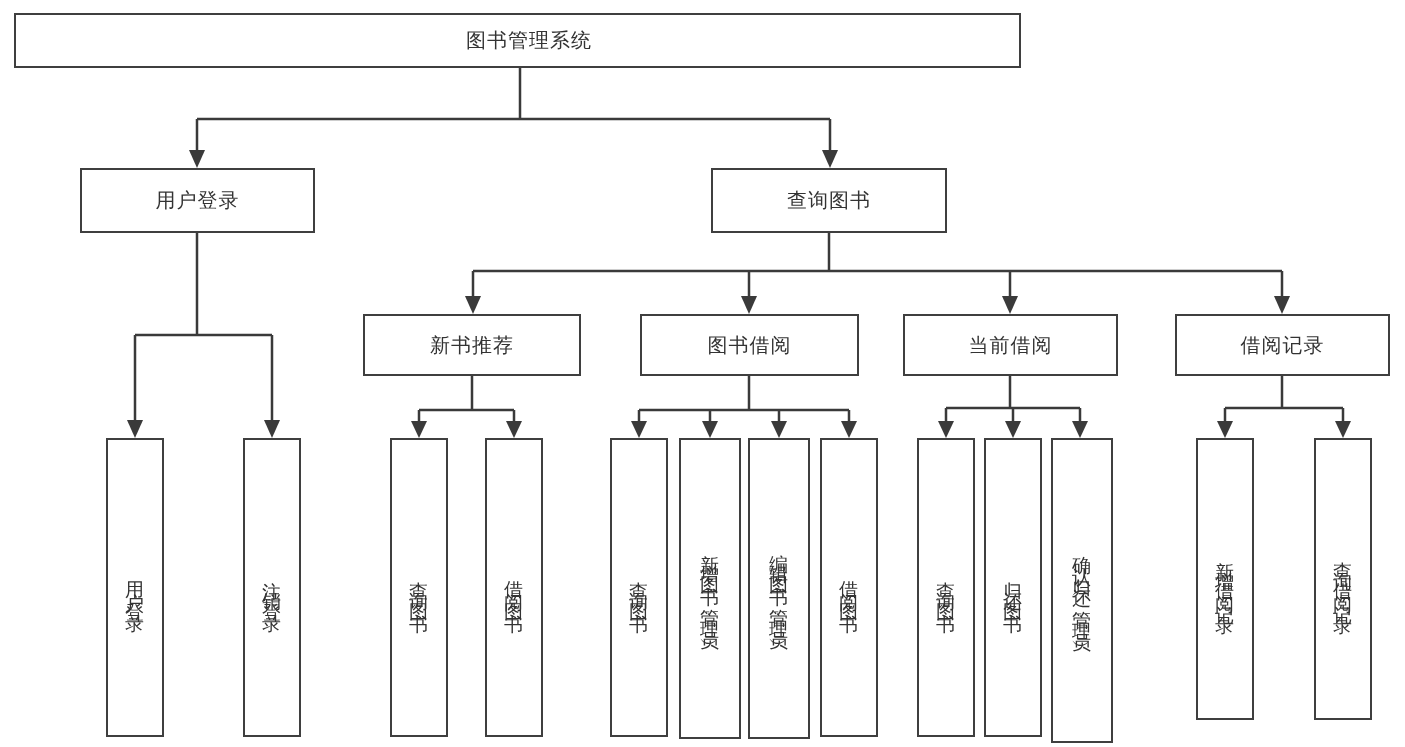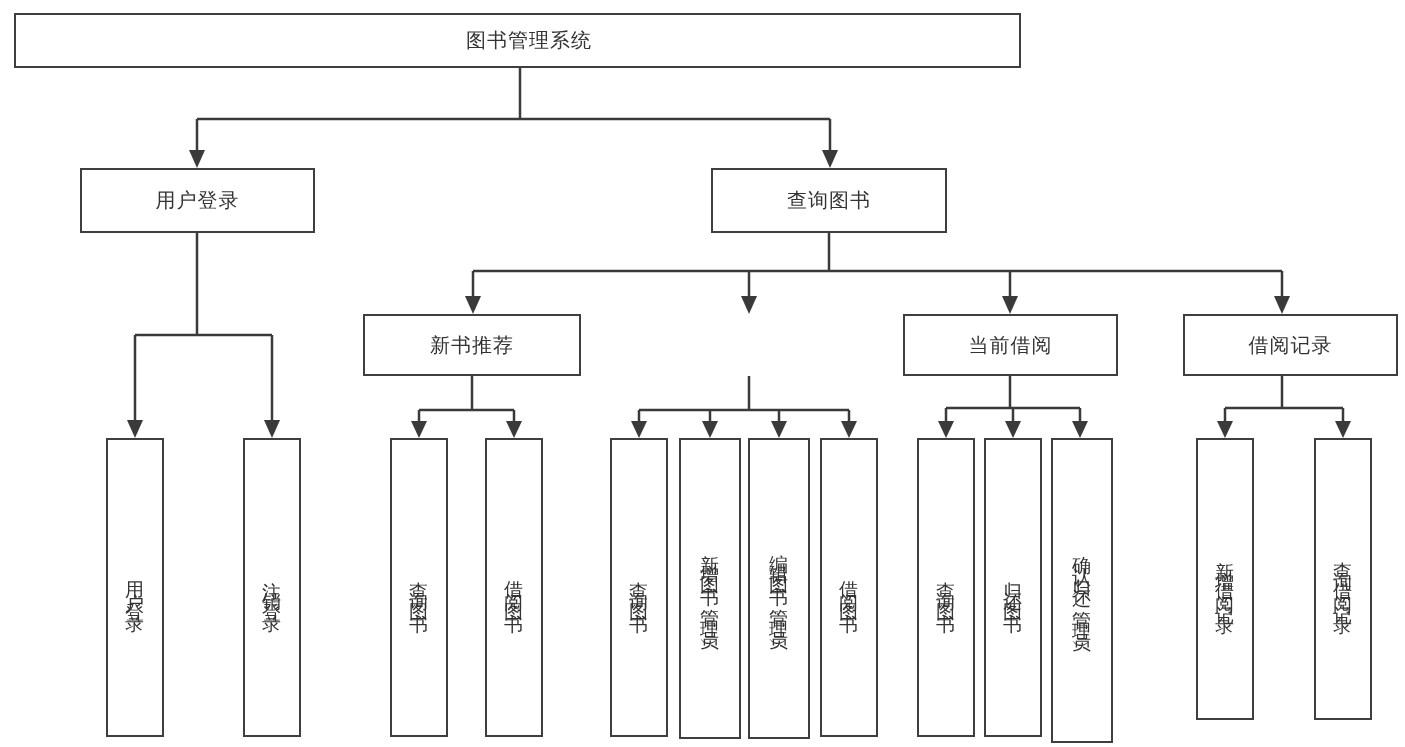--- a/index.html
+++ b/index.html
@@ -29,21 +29,21 @@
     white-space:nowrap;
     color:#333333;
   }
   
   #n-root{left:14px;top:13px;width:1007px;height:55px;padding-left:23px;}
   #n-user-login{left:80px;top:168px;width:235px;height:65px;}
   #n-book-mgmt{left:711px;top:168px;width:236px;height:65px;}
   #n-new-book{left:363px;top:314px;width:218px;height:62px;}
   #n-book-borrow{left:640px;top:314px;width:219px;height:62px;}
   #n-current-borrow{left:903px;top:314px;width:215px;height:62px;}
-  #n-borrow-records{left:1175px;top:314px;width:215px;height:62px;margin-left:8px;}
+  #n-borrow-records{left:1175px;top:314px;width:215px;height:62px;}
   #l-user-login{left:106px;top:438px;width:58px;height:299px;}
   #l-logout{left:243px;top:438px;width:58px;height:299px;}
   #l-query-a{left:390px;top:438px;width:58px;height:299px;}
   #l-borrow-a{left:485px;top:438px;width:58px;height:299px;}
   #l-query-b{left:610px;top:438px;width:58px;height:299px;}
   #l-add-book{left:679px;top:438px;width:62px;height:301px;}
   #l-edit-book{left:748px;top:438px;width:62px;height:301px;}
   #l-borrow-b{left:820px;top:438px;width:58px;height:299px;}
   #l-query-c{left:917px;top:438px;width:58px;height:299px;}
   #l-return-book{left:984px;top:438px;width:58px;height:299px;}
@@ -108,20 +108,23 @@
   <div class="box" id="n-user-login">
     <span class="hlabel">用户登录</span>
   </div>
   <div class="box" id="n-book-mgmt">
     <span class="hlabel">查询图书</span>
   </div>
 
   <div class="box" id="n-new-book">
     <span class="hlabel">新书推荐</span>
   </div>
+  <div class="box" id="n-book-borrow">
+    <span class="hlabel">图书借阅</span>
+  </div>
   <div class="box" id="n-current-borrow">
     <span class="hlabel">当前借阅</span>
   </div>
   <div class="box" id="n-borrow-records">
     <span class="hlabel">借阅记录</span>
   </div>
 
   <div class="box" id="l-user-login">
     <span class="vlabel">用户登录</span>
   </div>

